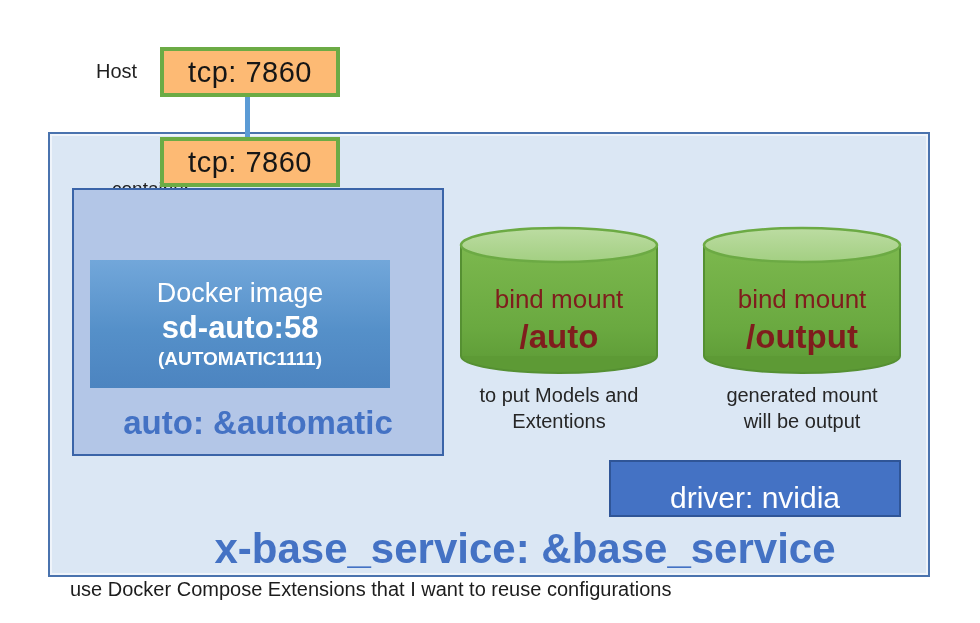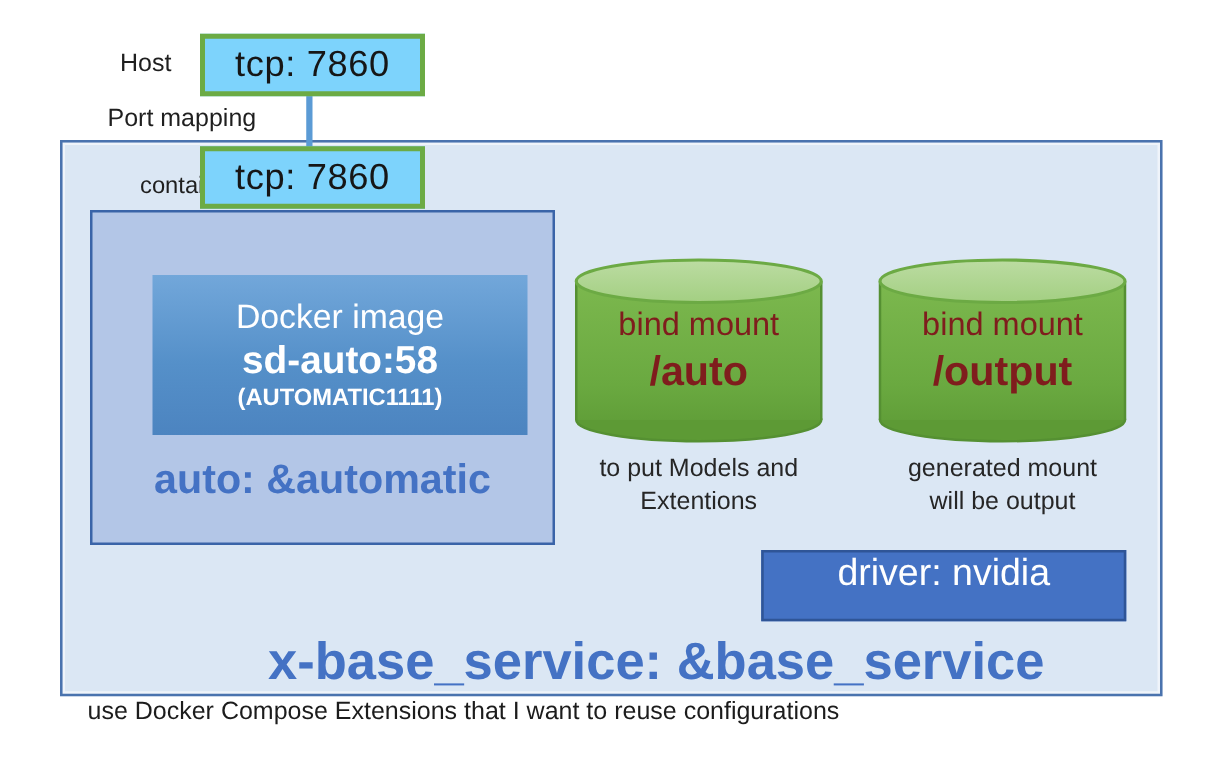--- a/index.html
+++ b/index.html
@@ -8,35 +8,35 @@
     background: #ffffff;
     font-family: "Liberation Sans", sans-serif;
   }
   .canvas {
     position: relative;
     width: 980px;
     height: 623px;
     background: #ffffff;
     overflow: hidden;
   }
-  .abs { position: absolute; }
+  .abs { position: absolute; margin-top: 20px; }
 
   
   .plain-label {
     color: #1f1f1f;
     font-size: 20px;
     white-space: nowrap;
   }
   .host-label   { left: 96px;  top: 40px; }
   .portmap-label{ left: 86px;  top: 84px; }
   .container-label { left: 62px; top: 24px; font-size: 19px; }
 
   
   .port-box {
-    background: #7dd3fc;
+    background: #fdba74;
     border: 4px solid #6cab45;
     width: 172px;
     height: 42px;
     display: flex;
     align-items: center;
     justify-content: center;
     z-index: 5;
   }
   .port-box span {
     color: #161616;
@@ -65,21 +65,21 @@
 
   
   .auto-box {
     left: 72px; top: 168px;
     width: 368px; height: 264px;
     background: #b3c6e7;
     border: 2px solid #3a64a8;
     z-index: 3;
   }
   .docker-box {
-    left: 48px; top: 50px;
+    left: 16px; top: 50px;
     width: 300px; height: 128px;
     background: linear-gradient(180deg, #72a7da 0%, #5590c9 55%, #4c84c0 100%);
     display: flex;
     flex-direction: column;
     align-items: center;
     justify-content: center;
     color: #ffffff;
     text-align: center;
   }
   .docker-title { font-size: 27px; line-height: 33px; }
@@ -115,21 +115,21 @@
   .cap-data   { left: 454px; top: 362px; }
   .cap-output { left: 697px; top: 362px; }
 
   
   .driver-box {
     left: 609px; top: 440px;
     width: 288px; height: 53px;
     background: #4472c4;
     border: 2px solid #2f5597;
     display: flex;
-    align-items: flex-start;
+    align-items: flex-end;
     justify-content: center;
     color: #ffffff;
     font-size: 30px;
     z-index: 3;
   }
 
   
   .base-anchor {
     left: 120px; top: 505px;
     width: 810px;
@@ -149,21 +149,20 @@
 </style>
 </head>
 <body>
 
 <div class="canvas">
 
   <div class="abs plain-label host-label">Host</div>
   <div class="abs port-box host-port">
     <span>tcp: 7860</span>
   </div>
-  <div class="abs plain-label portmap-label">Port mapping</div>
   <div class="abs connector"></div>
 
   <div class="abs outer-box">
     <div class="abs plain-label container-label">container</div>
   </div>
 
   <div class="abs port-box container-port">
     <span>tcp: 7860</span>
   </div>
 

